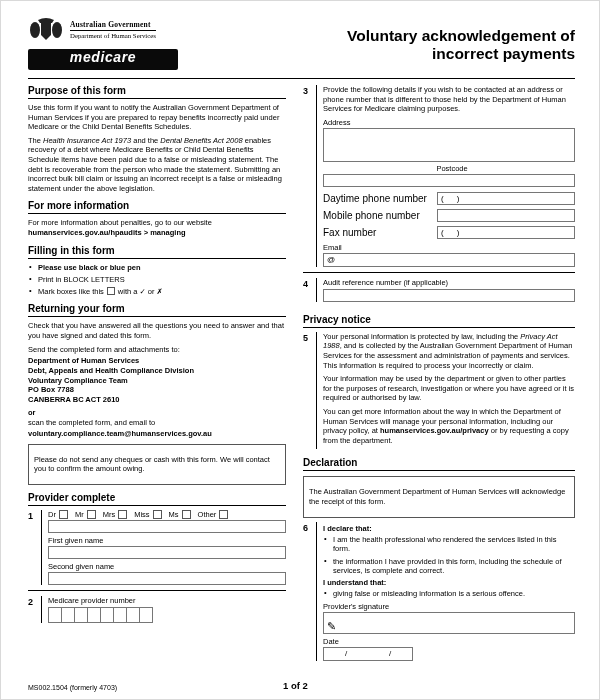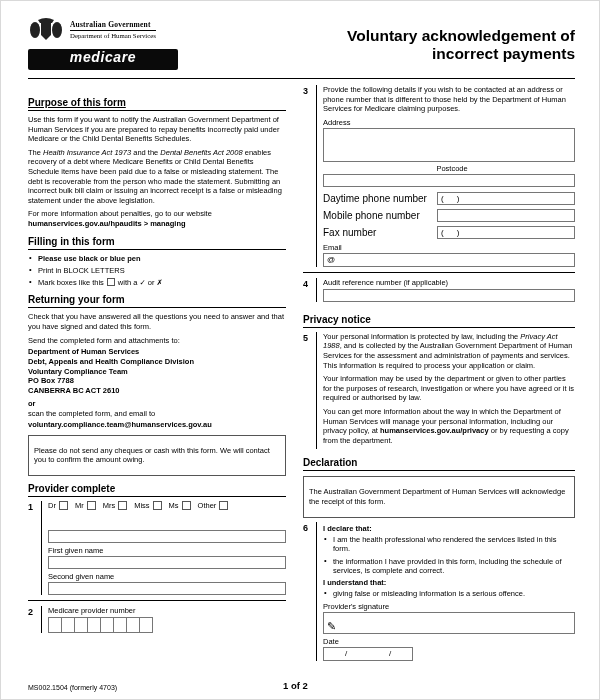--- a/index.html
+++ b/index.html
@@ -16,21 +16,21 @@
   .gov2{font-size:6.8px;}
   .medicare-bar{margin-top:7px;width:150px;height:21px;background:#0a0a0a;border-radius:2px;display:flex;align-items:flex-start;justify-content:center;}
   .medicare-bar span{color:#fff;font-size:14px;font-weight:bold;font-style:italic;letter-spacing:.6px;}
   .form-title{width:300px;text-align:right;font-size:15.5px;line-height:1.18;font-weight:bold;margin-top:11px;}
   .header-rule{border-top:1.5px solid #000;margin:8px 0 6px;}
 
   
   .columns{display:flex;gap:17px;}
   .col-left{width:258px;flex:none;}
   .col-right{flex:1;min-width:0;}
-  .col > section:first-child .sec-h{margin-top:12px;text-decoration:underline;}
+  .col > section:first-child .sec-h{margin-top:0;}
   .sec-h{font-size:10px;font-weight:bold;border-bottom:1px solid #000;padding-bottom:2px;margin:7px 0 4px;}
 
   .body{font-size:7.5px;line-height:1.28;}
   p.body{margin-bottom:4px;}
   .bold{font-weight:bold;}
   .italic{font-style:italic;}
 
   
   .bullets{list-style:none;font-size:7.5px;line-height:1.28;}
   .bullets li{position:relative;padding-left:10px;margin-bottom:2.5px;}
@@ -55,21 +55,21 @@
   .date-box{width:90px;height:14px;display:flex;align-items:center;justify-content:space-around;font-size:8px;}
   .audit-box{margin-top:2px;}
   .field-label{font-size:7.5px;margin:3px 0 1px;}
   .postcode-label{font-size:7.5px;margin:2px 0 1px 45%;}
   .phone-row{display:flex;align-items:center;margin-bottom:4px;}
   .phone-row .flabel{flex:1;font-size:10px;}
   .phone-box{width:138px;flex:none;height:13px;display:flex;align-items:center;font-size:8px;padding-left:3px;}
   .phone-box .p2{margin-left:13px;}
 
   
-  .titles-row{display:flex;align-items:center;font-size:7.5px;margin-bottom:20px;}
+  .titles-row{display:flex;align-items:center;font-size:7.5px;margin-bottom:1px;}
   .titles-row .tlabel{margin-right:3px;}
   .cb{display:inline-block;width:9px;height:9px;border:1px solid #555;background:#fff;flex:none;margin-right:7px;}
   .cb-inline{display:inline-block;width:8px;height:8px;border:1px solid #555;vertical-align:-1px;margin:0 3px;}
   .mark{font-weight:bold;margin:0 2px;}
 
   
   .comb{display:flex;margin-top:2px;}
   .comb-cell{width:14px;height:16px;border:1px solid #767676;margin-right:-1px;background:#fff;}
 
   .sub-h{font-size:7.5px;font-weight:bold;margin:2px 0 2px;}
@@ -115,20 +115,21 @@
 
     <div class="col col-left">
 
       <section>
         <h2 class="sec-h">Purpose of this form</h2>
         <p class="body">Use this form if you want to notify the Australian Government Department of Human Services if you are prepared to repay benefits incorrectly paid under Medicare or the Child Dental Benefits Schedules.</p>
         <p class="body"><span>The </span><span class="italic">Health Insurance Act 1973</span><span> and the </span><span class="italic">Dental Benefits Act 2008</span><span> enables recovery of a debt where Medicare Benefits or Child Dental Benefits Schedule items have been paid due to a false or misleading statement. The debt is recoverable from the person who made the statement. Submitting an incorrect bulk bill claim or issuing an incorrect receipt is a false or misleading statement under the above legislation.</span></p>
       </section>
 
       <section>
+        <h2 class="sec-h">For more information</h2>
         <p class="body"><span>For more information about penalties, go to our website </span><span class="bold">humanservices.gov.au/hpaudits &gt; managing</span></p>
       </section>
 
       <section>
         <h2 class="sec-h">Filling in this form</h2>
         <ul class="bullets">
           <li><span class="bold">Please use black or blue pen</span></li>
           <li><span>Print in </span><span>BLOCK LETTERS</span></li>
           <li><span>Mark boxes like this</span><span class="cb-inline"></span><span>with a</span><span class="mark">✓</span><span>or</span><span class="mark">✗</span></li>
         </ul>
@@ -244,21 +245,21 @@
           <div class="field-label" style="margin-top:0;">Audit reference number (if applicable)</div>
           <div class="inputbox audit-box"></div>
         </div>
       </div>
 
       <section>
         <h2 class="sec-h" style="margin-top:12px;">Privacy notice</h2>
         <div class="question">
           <div class="q-num">5</div>
           <div class="q-body">
-            <p class="body"><span>Your personal information is protected by law, including the </span><span class="italic">Privacy Act 1988</span><span>, and is collected by the Australian Government Department of Human Services for the assessment and administration of payments and services. This information is required to process your application or claim.</span></p>
+            <p class="body"><span>Your personal information is protected by law, including the </span><span class="italic">Privacy Act 1988</span><span>, and is collected by the Australian Government Department of Human Services for the assessment and administration of payments and services. This information is required to process your incorrectly or claim.</span></p>
             <p class="body">Your information may be used by the department or given to other parties for the purposes of research, investigation or where you have agreed or it is required or authorised by law.</p>
             <p class="body"><span>You can get more information about the way in which the Department of Human Services will manage your personal information, including our privacy policy, at </span><span class="bold">humanservices.gov.au/privacy</span><span> or by requesting a copy from the department.</span></p>
           </div>
         </div>
       </section>
 
       <section>
         <h2 class="sec-h" style="margin-top:8px;">Declaration</h2>
         <div class="note-box">The Australian Government Department of Human Services will acknowledge the receipt of this form.</div>
         <div class="question">

